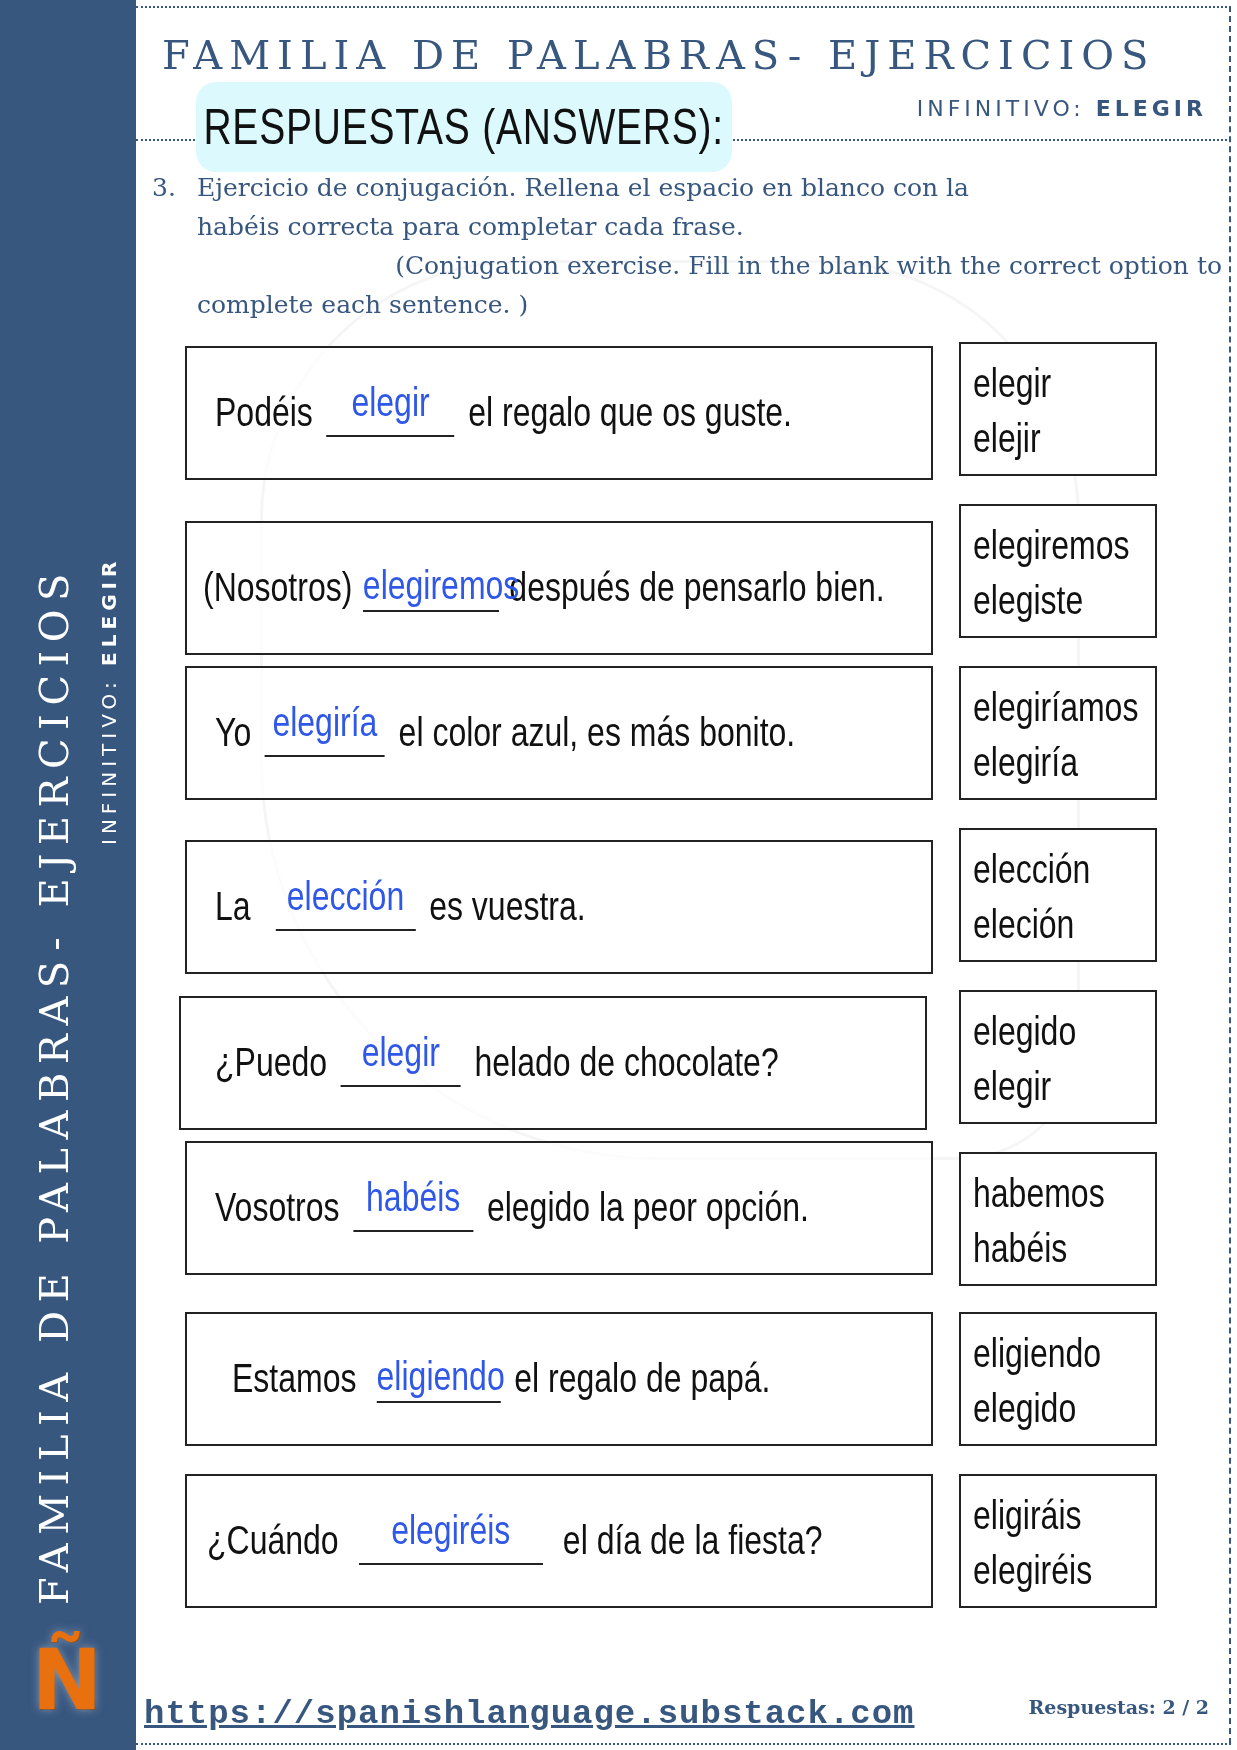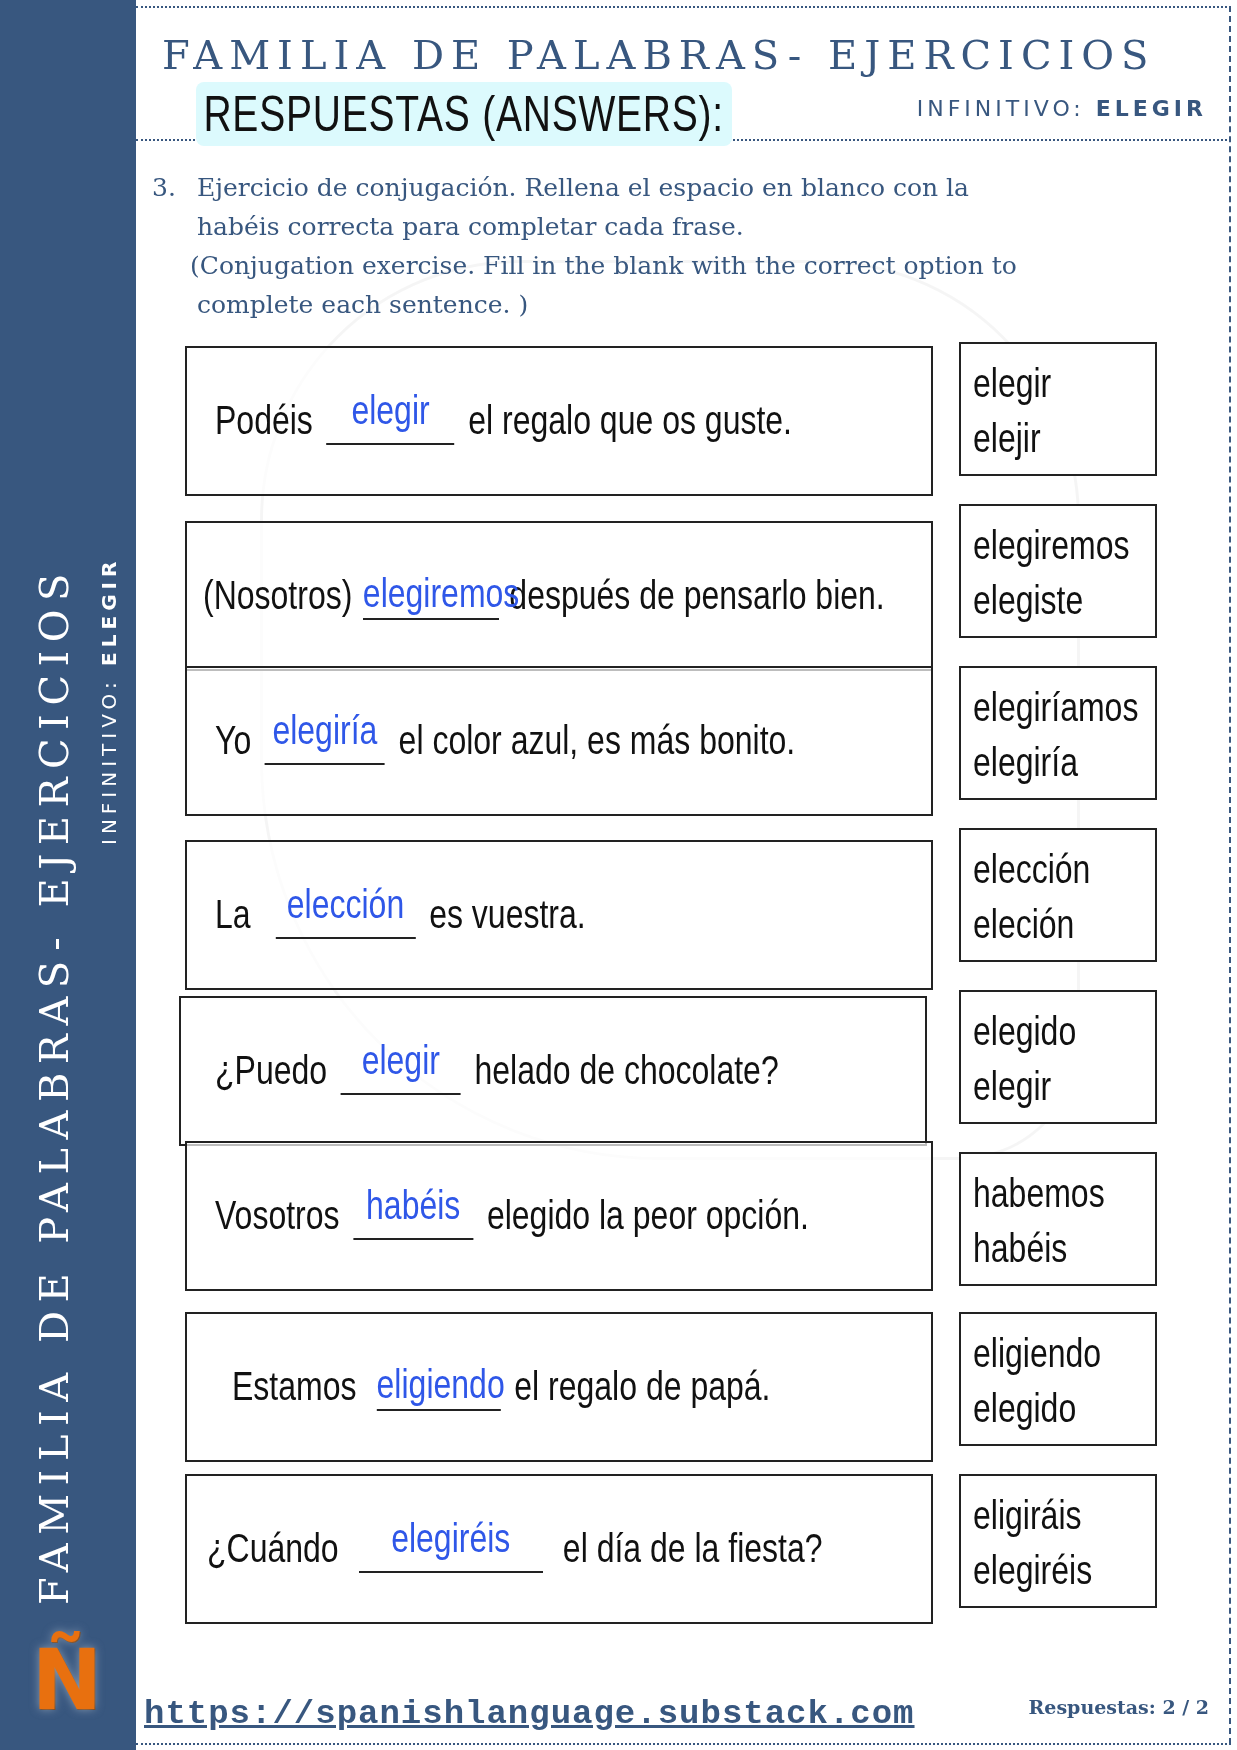--- a/index.html
+++ b/index.html
@@ -44,39 +44,39 @@
     color: #38577f; white-space: nowrap; line-height: 50px;
   }
   .infinitivo {
     position: absolute; right: 30px; top: 96px;
     font-family: "DejaVu Sans", sans-serif; font-size: 22px; letter-spacing: 4px;
     color: #38577f; white-space: nowrap;
   }
   .infinitivo b { font-weight: 700; }
 
   .answers-pill {
-    position: absolute; left: 196px; top: 82px; width: 536px; height: 64px;
-    background: #dcfafd; border-radius: 8px;
+    position: absolute; left: 196px; top: 82px; width: 536px; height: 90px;
+    background: #dcfafd; border-radius: 20px;
     display: flex; align-items: center; justify-content: center;
   }
   .answers-pill span {
     font-family: "Liberation Sans", sans-serif; font-size: 50px; color: #111;
     transform: scaleX(0.78); display: inline-block; white-space: nowrap; letter-spacing: 1px;
   }
 
   .instructions {
     position: absolute; left: 152px; top: 168px; width: 1070px;
     font-family: "DejaVu Serif", serif; font-size: 25px; color: #38577f; line-height: 39px;
   }
   .instructions .num { position: absolute; left: 0; top: 0; }
   .instructions .line { padding-left: 45px; white-space: nowrap; }
-  .instructions .line.en1 { padding-left: 38px; }
+  .instructions .line.en1 { padding-left: 38px; text-align: right; }
 
   .row-sentence {
-    position: absolute; left: 185px; width: 748px; height: 150px;
+    position: absolute; left: 185px; width: 748px; height: 134px;
     border: 2px solid #222; background: rgba(255,255,255,0.7);
     display: flex; align-items: center; padding-left: 28px;
     font-family: "Liberation Sans", sans-serif; font-size: 40px; color: #111; white-space: nowrap;
   }
   .row-sentence .txt { display: inline-block; transform: scaleX(0.8); transform-origin: left center; }
   .blank {
     display: inline-block; border-bottom: 2px solid #222; text-align: center; position: relative;
     margin: 0 6px;
   }
   .blank .ans { color: #2f57e8; position: relative; top: -10px; }

